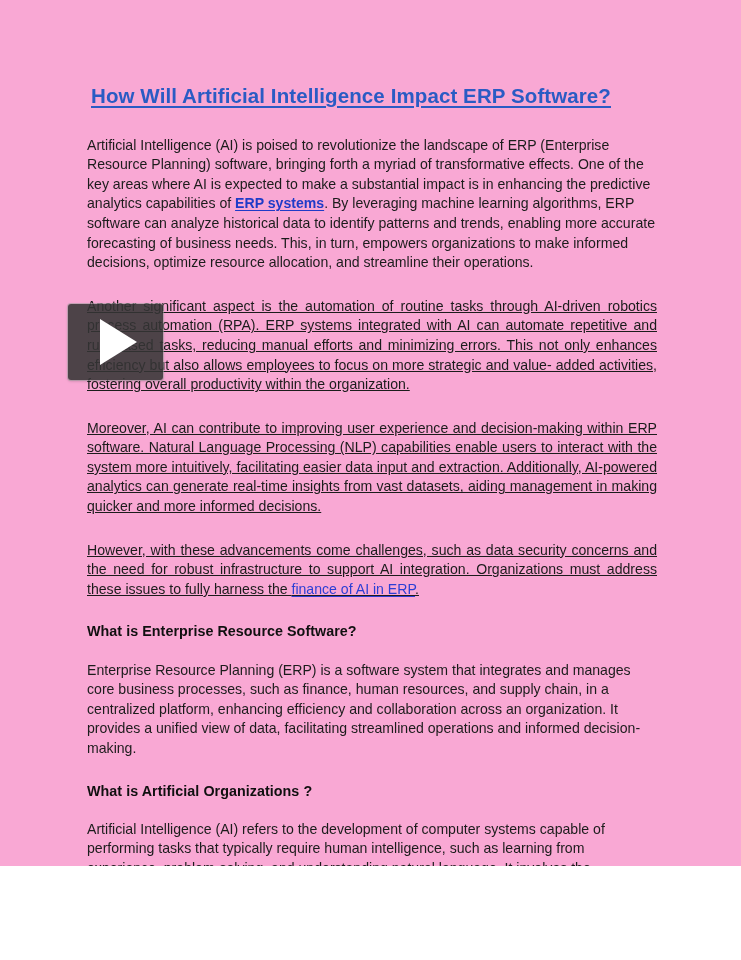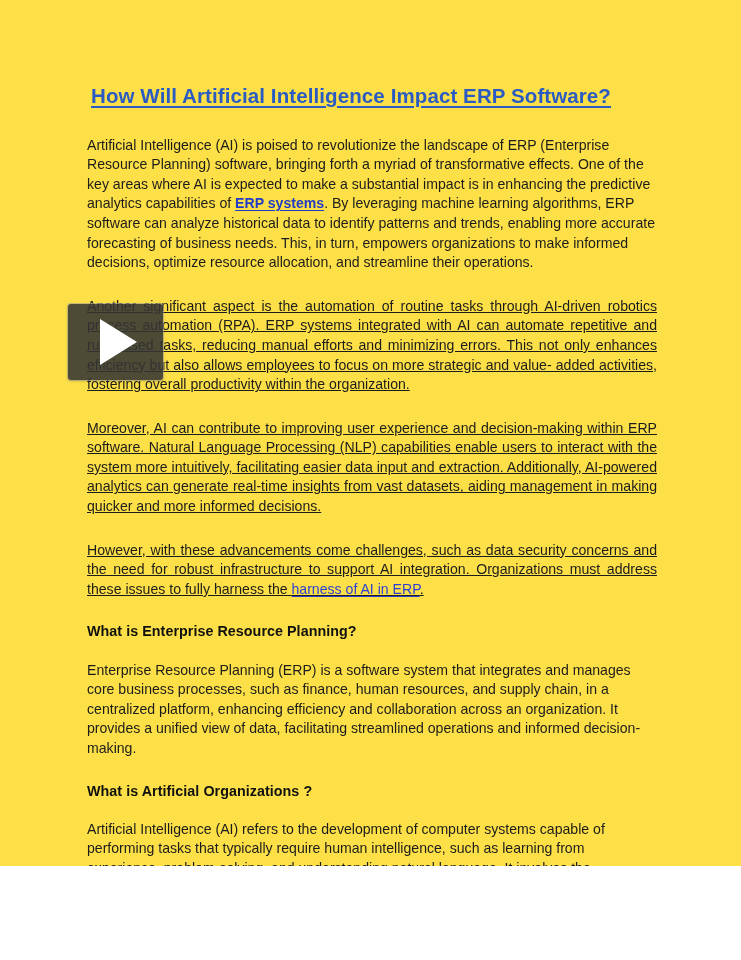--- a/index.html
+++ b/index.html
@@ -13,21 +13,21 @@
     overflow: hidden;
     font-family: "Liberation Sans", sans-serif;
     color: #1b1b1b;
     -webkit-font-smoothing: antialiased;
   }
 
   .page {
     position: relative;
     width: 741px;
     height: 960px;
-    background: #fde047;
+    background: #f9a8d4;
     overflow: hidden;
   }
 
   .content {
     position: absolute;
     left: 87px;
     top: 84px;
     width: 570px;
   }
 
@@ -119,23 +119,23 @@
   <div class="content">
 
     <h1 class="doc-title">How Will Artificial  Intelligence  Impact ERP Software?</h1>
 
     <p class="para"><span>Artificial Intelligence  (AI) is poised to revolutionize the landscape of ERP (Enterprise Resource Planning) software, bringing forth a myriad of transformative effects.  One of the key areas where AI is expected to make a substantial impact  is in enhancing the predictive analytics capabilities of </span><a class="doclink bold" href="#">ERP systems</a><span>. By leveraging machine learning algorithms, ERP software can analyze historical data to identify patterns and trends, enabling more accurate forecasting of business needs. This, in turn, empowers organizations to make informed decisions, optimize resource allocation, and streamline their operations.</span></p>
 
     <p class="para justified">Another significant aspect is the automation of routine tasks through AI-driven robotics process automation (RPA). ERP systems integrated with AI can automate repetitive and rule-based tasks, reducing manual efforts and minimizing errors. This not only enhances efficiency but also allows employees to focus on more strategic and value- added activities, fostering overall productivity within the organization.</p>
 
     <p class="para justified">Moreover, AI can contribute to improving user experience and decision-making within ERP software. Natural Language Processing (NLP) capabilities enable users to interact with the system more intuitively, facilitating easier data input and extraction. Additionally, AI-powered analytics can generate real-time insights from vast datasets, aiding management in making quicker and more informed decisions.</p>
 
-    <p class="para justified"><span>However, with these advancements come challenges, such as data security concerns and the need for robust infrastructure to support AI integration. Organizations  must address these issues to fully harness the </span><a class="doclink" href="#">harness of AI in ERP</a><span>.</span></p>
+    <p class="para justified"><span>However, with these advancements come challenges, such as data security concerns and the need for robust infrastructure to support AI integration. Organizations  must address these issues to fully harness the </span><a class="doclink" href="#">finance of AI in ERP</a><span>.</span></p>
 
-    <h2 class="section-heading">What is Enterprise Resource Planning?</h2>
+    <h2 class="section-heading">What is Enterprise Resource Software?</h2>
 
     <p class="para">Enterprise Resource Planning (ERP) is a software system that integrates and manages core business processes, such as finance, human resources, and supply chain, in a centralized platform, enhancing efficiency and collaboration across an organization. It provides a unified view of data, facilitating streamlined operations and informed decision-making.</p>
 
     <h2 class="section-heading">What is Artificial Organizations ?</h2>
 
     <p class="para">Artificial Intelligence  (AI) refers to the development of computer systems capable of performing tasks that typically require human intelligence, such as learning from experience, problem-solving, and understanding natural language. It involves the</p>
 
   </div>
 
   <div class="video-overlay">

